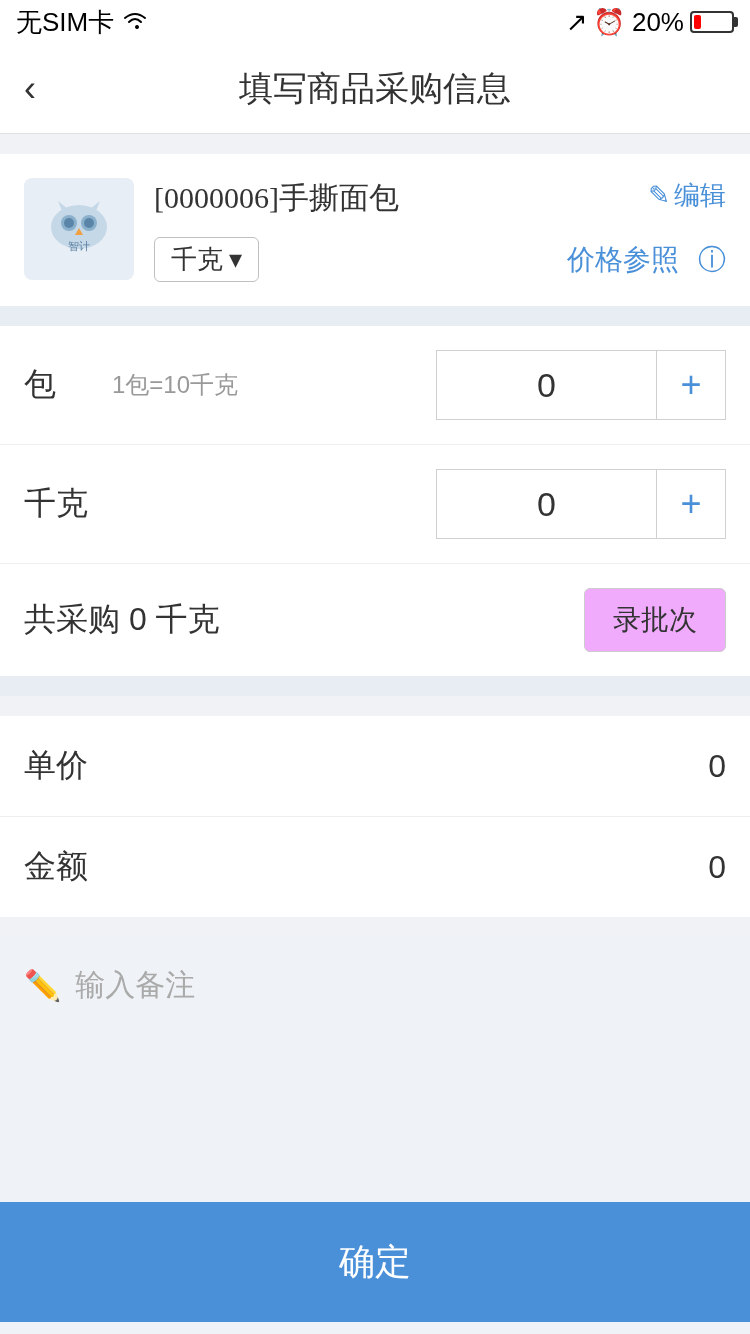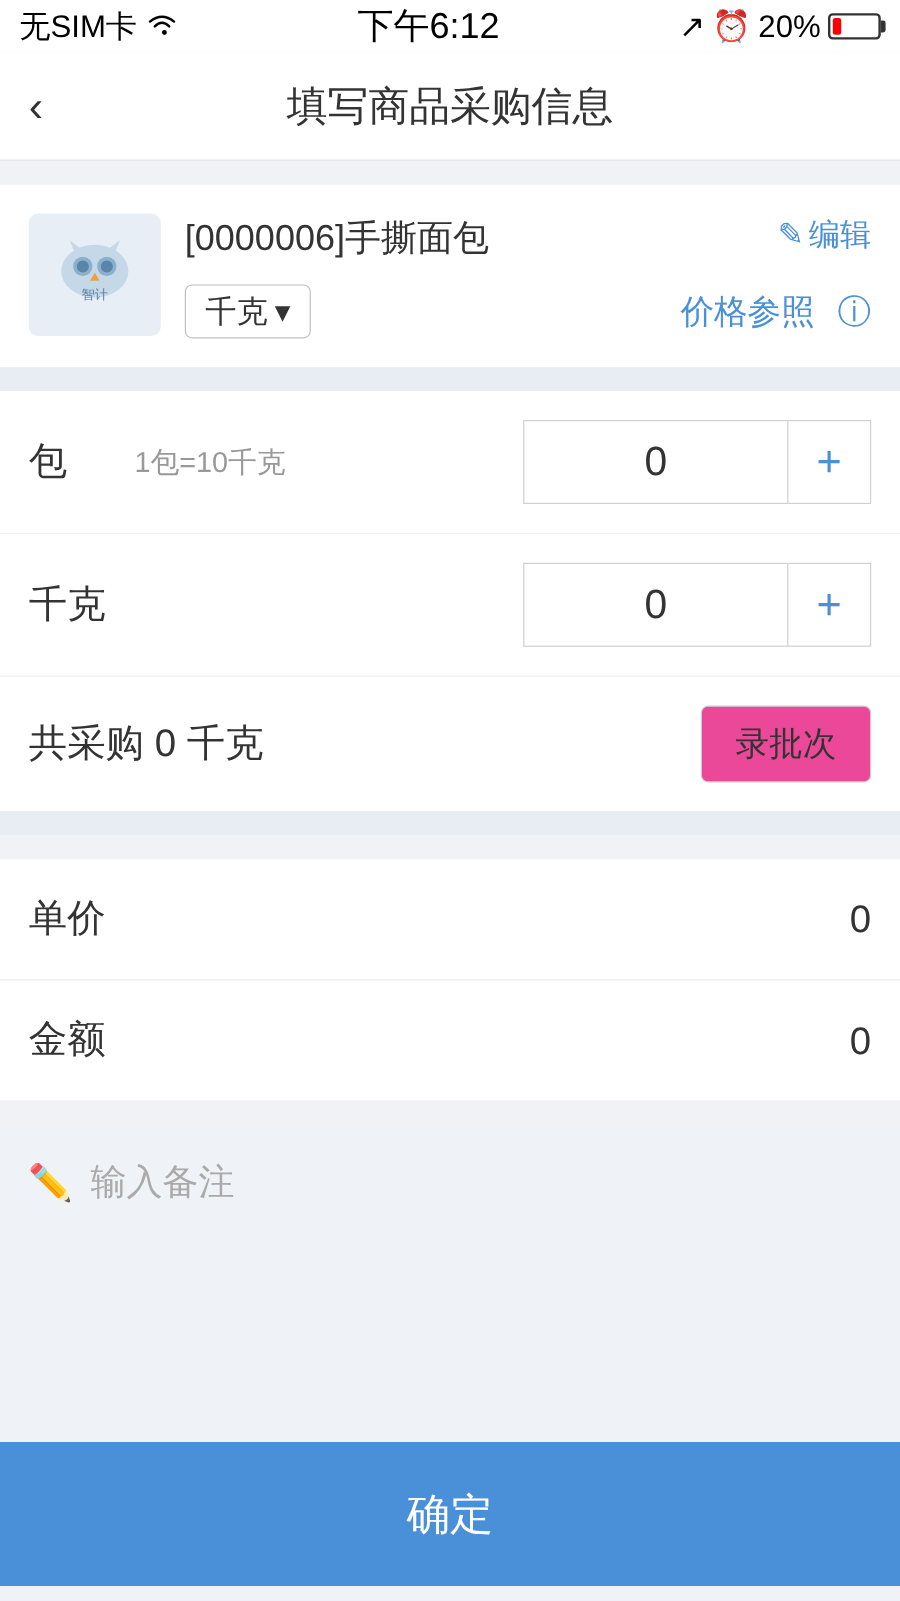--- a/index.html
+++ b/index.html
@@ -116,20 +116,21 @@
       align-items: center;
       justify-content: center;
       flex-shrink: 0;
     }
     .product-thumb-inner {
       font-size: 40px;
       color: #6b8fad;
     }
     .product-info {
       flex: 1;
+      font-family: Liberation Serif, serif;
     }
     .product-name-row {
       display: flex;
       justify-content: space-between;
       align-items: flex-start;
       margin-bottom: 18px;
     }
     .product-name {
       font-size: 30px;
       color: #333;
@@ -237,21 +238,21 @@
       padding: 24px 24px;
       background: #fff;
     }
     .batch-btn {
       margin-left: auto;
       border: 1.5px solid #ccc;
       border-radius: 6px;
       padding: 12px 28px;
       font-size: 28px;
       color: #333;
-      background: #ec4899;
+      background: #f0abfc;
       cursor: pointer;
     }
 
     
     .price-section {
       background: #fff;
       margin-top: 20px;
     }
     .price-row {
       display: flex;
@@ -335,21 +336,20 @@
     <div class="status-left">
       <span>无SIM卡</span>
       <span class="wifi-icon">
         <svg width="26" height="20" viewBox="0 0 26 20">
           <path d="M13 16 a2 2 0 1 1 0 0.01Z" fill="#000"></path>
           <path d="M7 11 Q13 5 19 11" stroke="#000" stroke-width="2" fill="none" stroke-linecap="round"></path>
           <path d="M3 7 Q13 -1 23 7" stroke="#000" stroke-width="2" fill="none" stroke-linecap="round"></path>
         </svg>
       </span>
     </div>
-    <div class="status-center">下午6:12</div>
     <div class="status-right">
       <span>↗</span>
       <span>⏰</span>
       <span>20%</span>
       <div class="battery">
         <div class="battery-body">
           <div class="battery-fill"></div>
         </div>
       </div>
     </div>

